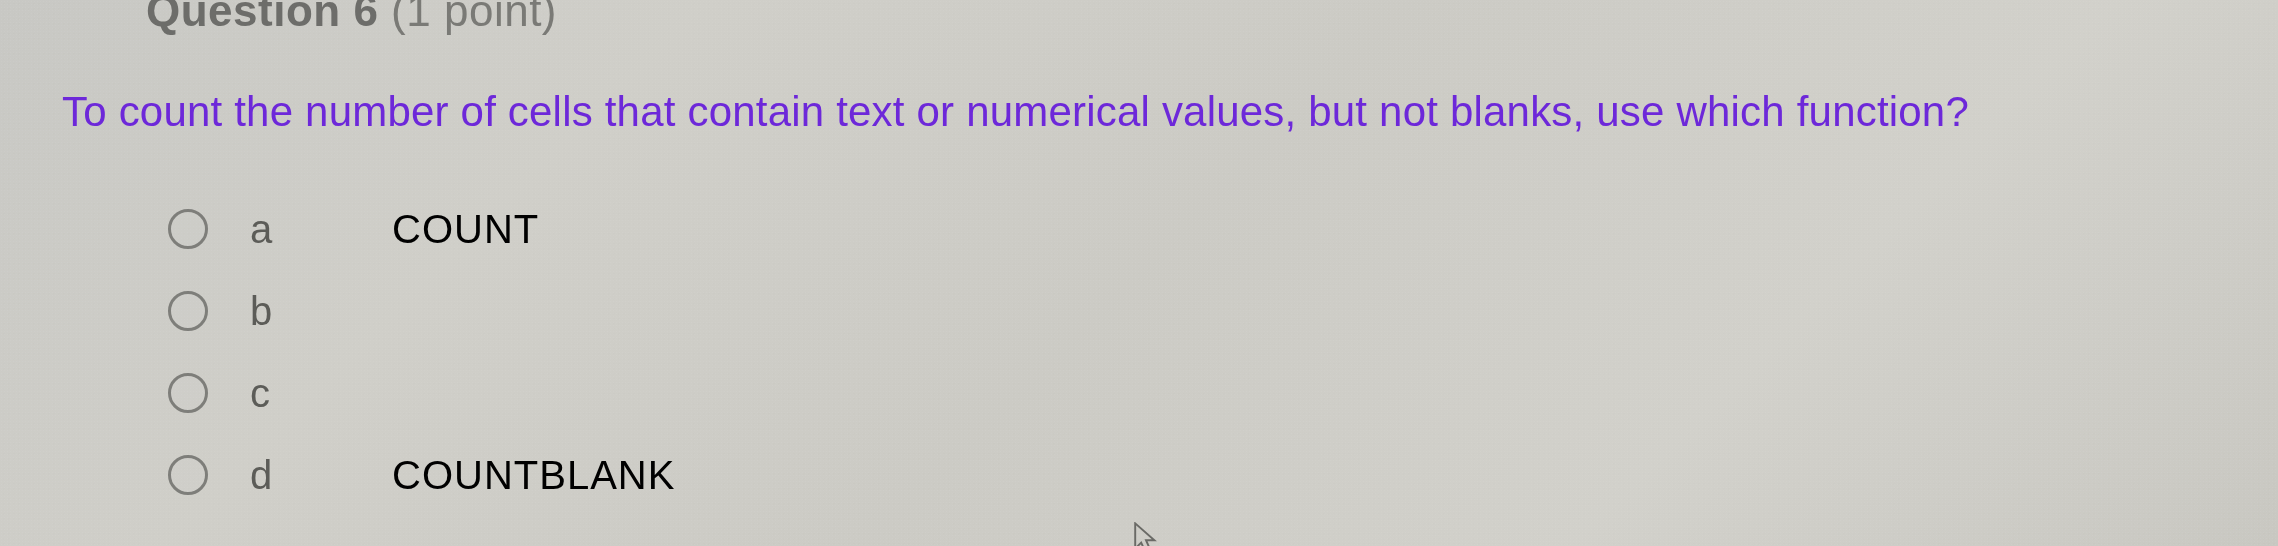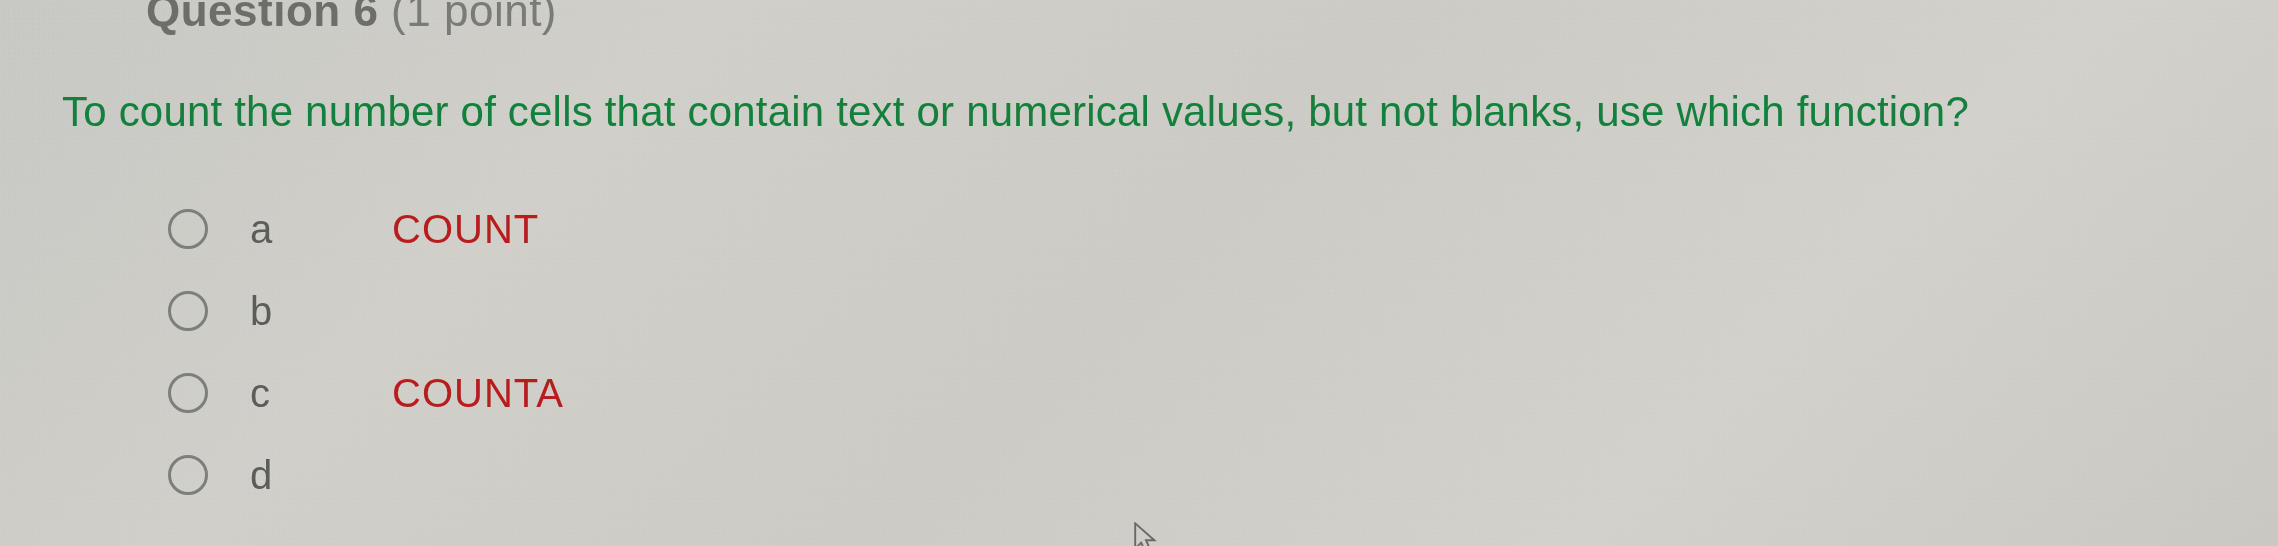--- a/index.html
+++ b/index.html
@@ -42,21 +42,21 @@
   .question-header .points {
     font-weight: 400;
     color: #7a7a76;
   }
   .question-text {
     position: absolute;
     left: 62px;
     top: 88px;
     font-size: 42px;
     font-weight: 400;
-    color: #15803d;
+    color: #6d28d9;
     letter-spacing: 0.2px;
   }
   .options {
     position: absolute;
     left: 168px;
     top: 188px;
   }
   .option-row {
     display: flex;
     align-items: center;
@@ -74,21 +74,21 @@
   .opt-letter {
     width: 56px;
     margin-left: 42px;
     font-size: 40px;
     color: #5c5c58;
     text-align: left;
   }
   .opt-text {
     margin-left: 86px;
     font-size: 40px;
-    color: #b91c1c;
+    color: #000000;
     letter-spacing: 1px;
   }
   .cursor {
     position: absolute;
     left: 1134px;
     top: 522px;
     width: 24px;
     height: 34px;
     pointer-events: none;
   }
@@ -116,26 +116,26 @@
     </div>
 
     <div class="option-row">
       <div class="radio"></div>
       <div class="opt-letter">b</div>
     </div>
 
     <div class="option-row">
       <div class="radio"></div>
       <div class="opt-letter">c</div>
-      <div class="opt-text">COUNTA</div>
     </div>
 
     <div class="option-row">
       <div class="radio"></div>
       <div class="opt-letter">d</div>
+      <div class="opt-text">COUNTBLANK</div>
     </div>
 
   </div>
 
   <svg class="cursor" viewBox="0 0 20 28">
     <path d="M1 1 L1 22 L6 17 L10 26 L14 24 L10 15 L17 15 Z" fill="none" stroke="#6a6a66" stroke-width="1.6"></path>
   </svg>
 
 </div>
 

